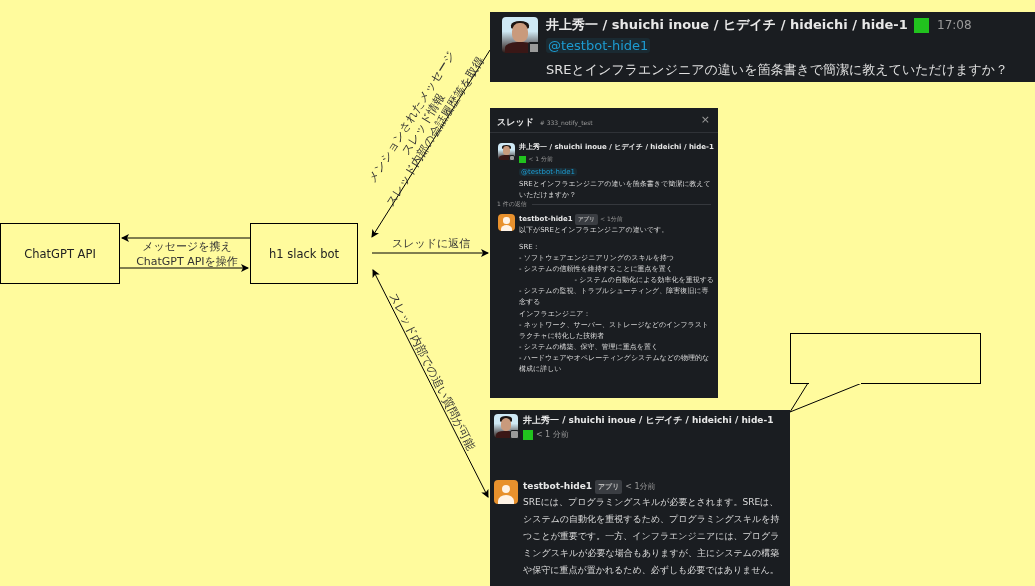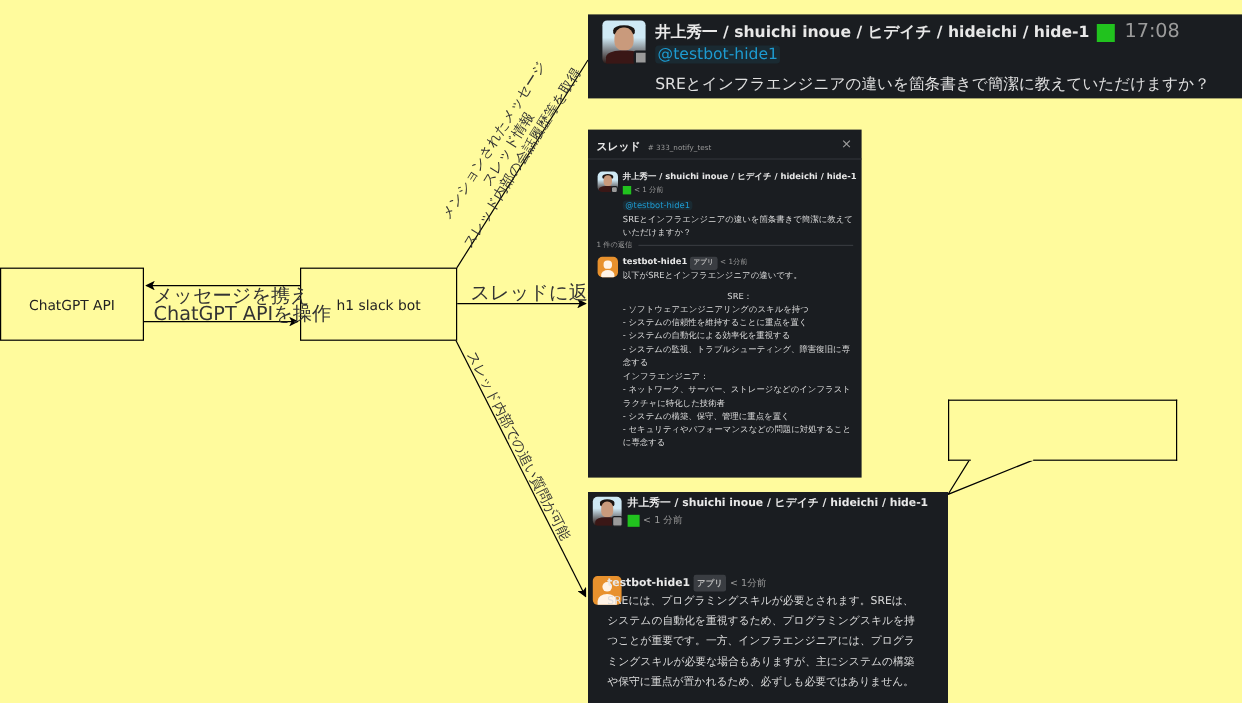--- a/index.html
+++ b/index.html
@@ -10,21 +10,21 @@
     position: relative;
     font-family: "DejaVu Sans", "Liberation Sans", sans-serif;
   }
   .canvas { position: absolute; left: 0; top: 0; width: 1035px; height: 586px; }
   .node {
     position: absolute; border: 1px solid #000; background: #fffb9d;
     display: flex; align-items: center; justify-content: center;
     font-size: 11.5px; color: #222;
   }
   .edge-label {
-    position: absolute; font-size: 16px; color: #333; line-height: 15px;
+    position: absolute; font-size: 11px; color: #333; line-height: 15px;
     white-space: nowrap; text-align: center;
   }
   .rot { transform-origin: center center; }
   svg.edges { position: absolute; left: 0; top: 0; width: 1035px; height: 586px; pointer-events: none; }
 
   
   .slack {
     position: absolute; background: #1a1d21; color: #d1d2d3;
     font-family: "DejaVu Sans", "Liberation Sans", sans-serif;
   }
@@ -94,21 +94,21 @@
     <line x1="372" y1="253" x2="488" y2="253" stroke="#000" stroke-width="1" marker-end="url(#ah)"></line>
 
     <line x1="373" y1="270" x2="488" y2="497" stroke="#000" stroke-width="1" marker-start="url(#ahs)" marker-end="url(#ah)"></line>
 
     <path d="M808,383 L790,412 L862,383" fill="#fffb9d" stroke="#000" stroke-width="1"></path>
   </svg>
 
   <div class="node" style="left:0;top:223px;width:120px;height:61px;">
     <span>ChatGPT API</span>
   </div>
-  <div class="node" style="left:250px;top:223px;width:131px;height:61px;">
+  <div class="node" style="left:250px;top:223px;width:108px;height:61px;">
     <span>h1 slack bot</span>
   </div>
 
   <div class="edge-label" style="left:128px;top:239px;width:118px;">
     <div>メッセージを携え</div>
     <div>ChatGPT APIを操作</div>
   </div>
 
   <div class="edge-label rot" style="left:318px;top:103px;width:210px;transform:rotate(-58deg);font-size:11.5px;line-height:14px;">
     <div>メンションされたメッセージ</div>
@@ -131,21 +131,21 @@
   <div class="slack" style="left:490px;top:12px;width:545px;height:70px;">
     <div class="avatar-user" style="position:absolute;left:12px;top:5px;width:36px;height:36px;">
       <div class="hair"></div>
         <div class="face"></div>
         <div class="body"></div>
     </div>
     <div class="presence" style="left:38px;top:30px;width:12px;height:12px;"></div>
     <div style="position:absolute;left:56px;top:4px;font-size:13px;white-space:nowrap;">
       <span class="name">井上秀一 / shuichi inoue / ヒデイチ / hideichi / hide-1</span>
       <span class="status-green" style="width:15px;height:15px;margin-left:2px;"></span>
-      <span class="muted" style="font-size:16px;margin-left:4px;text-align:center;">17:08</span>
+      <span class="muted" style="font-size:12px;margin-left:4px;text-align:center;">17:08</span>
     </div>
     <div style="position:absolute;left:56px;top:26px;font-size:13px;">
       <span class="mention">@testbot-hide1</span>
     </div>
     <div style="position:absolute;left:56px;top:49px;font-size:13px;color:#e0e0e0;white-space:nowrap;">SREとインフラエンジニアの違いを箇条書きで簡潔に教えていただけますか？</div>
   </div>
 
   <div class="slack" style="left:490px;top:108px;width:228px;height:290px;overflow:hidden;font-size:7px;">
     <div style="position:absolute;left:7px;top:8px;font-size:9px;white-space:nowrap;">
       <span class="name">スレッド</span>
@@ -179,29 +179,29 @@
       <div class="head"></div>
         <div class="shoulders"></div>
     </div>
     <div style="position:absolute;left:29px;top:105px;width:195px;line-height:11px;">
       <div style="white-space:nowrap;">
         <span class="name">testbot-hide1</span>
         <span class="app-badge" style="font-size:5.5px;">アプリ</span>
         <span class="muted" style="font-size:6px;">&lt; 1分前</span>
       </div>
       <div style="color:#ddd;">以下がSREとインフラエンジニアの違いです。</div>
-      <div style="color:#ddd;margin-top:6px;text-align:center;">SRE：</div>
+      <div style="color:#ddd;margin-top:6px;">SRE：</div>
       <div style="color:#ddd;">- ソフトウェアエンジニアリングのスキルを持つ</div>
       <div style="color:#ddd;">- システムの信頼性を維持することに重点を置く</div>
-      <div style="color:#ddd;">- システムの自動化による効率化を重視する</div>
+      <div style="color:#ddd;text-align:right;">- システムの自動化による効率化を重視する</div>
       <div style="color:#ddd;">- システムの監視、トラブルシューティング、障害復旧に専念する</div>
       <div style="color:#ddd;margin-top:1px;">インフラエンジニア：</div>
       <div style="color:#ddd;">- ネットワーク、サーバー、ストレージなどのインフラストラクチャに特化した技術者</div>
       <div style="color:#ddd;">- システムの構築、保守、管理に重点を置く</div>
-      <div style="color:#ddd;">- セキュリティやパフォーマンスなどの問題に対処することに専念する</div>
+      <div style="color:#ddd;">- ハードウェアやオペレーティングシステムなどの物理的な構成に詳しい</div>
     </div>
   </div>
 
   <div class="slack" style="left:490px;top:410px;width:300px;height:176px;overflow:hidden;font-size:9px;">
     <div class="avatar-user" style="position:absolute;left:4px;top:4px;width:24px;height:24px;">
       <div class="hair"></div>
         <div class="face"></div>
         <div class="body"></div>
     </div>
     <div class="presence" style="left:20px;top:20px;width:9px;height:9px;border-width:1px;"></div>
@@ -210,21 +210,21 @@
         <span class="name">井上秀一 / shuichi inoue / ヒデイチ / hideichi / hide-1</span>
         <span class="status-green" style="width:10px;height:10px;"></span>
         <span class="muted" style="font-size:8px;">&lt; 1 分前</span>
       </div>
     </div>
 
     <div class="avatar-bot" style="position:absolute;left:4px;top:70px;width:24px;height:24px;">
       <div class="head"></div>
         <div class="shoulders"></div>
     </div>
-    <div style="position:absolute;left:16px;top:69px;width:262px;line-height:17px;">
+    <div style="position:absolute;left:33px;top:69px;width:262px;line-height:17px;">
       <div style="white-space:nowrap;line-height:14px;">
         <span class="name">testbot-hide1</span>
         <span class="app-badge" style="font-size:7px;">アプリ</span>
         <span class="muted" style="font-size:8px;">&lt; 1分前</span>
       </div>
       <div style="color:#ddd;">SREには、プログラミングスキルが必要とされます。SREは、システムの自動化を重視するため、プログラミングスキルを持つことが重要です。一方、インフラエンジニアには、プログラミングスキルが必要な場合もありますが、主にシステムの構築や保守に重点が置かれるため、必ずしも必要ではありません。</div>
     </div>
   </div>
 
 </div>

